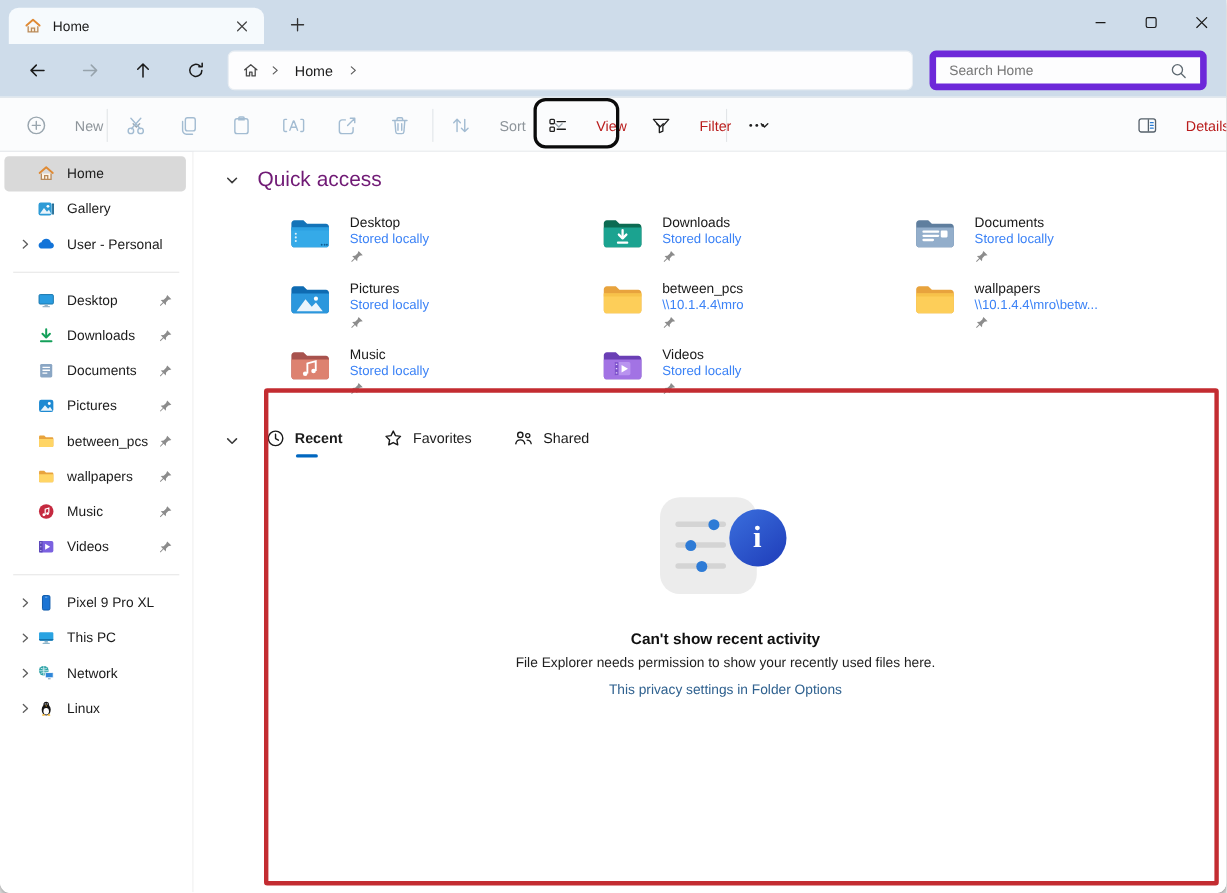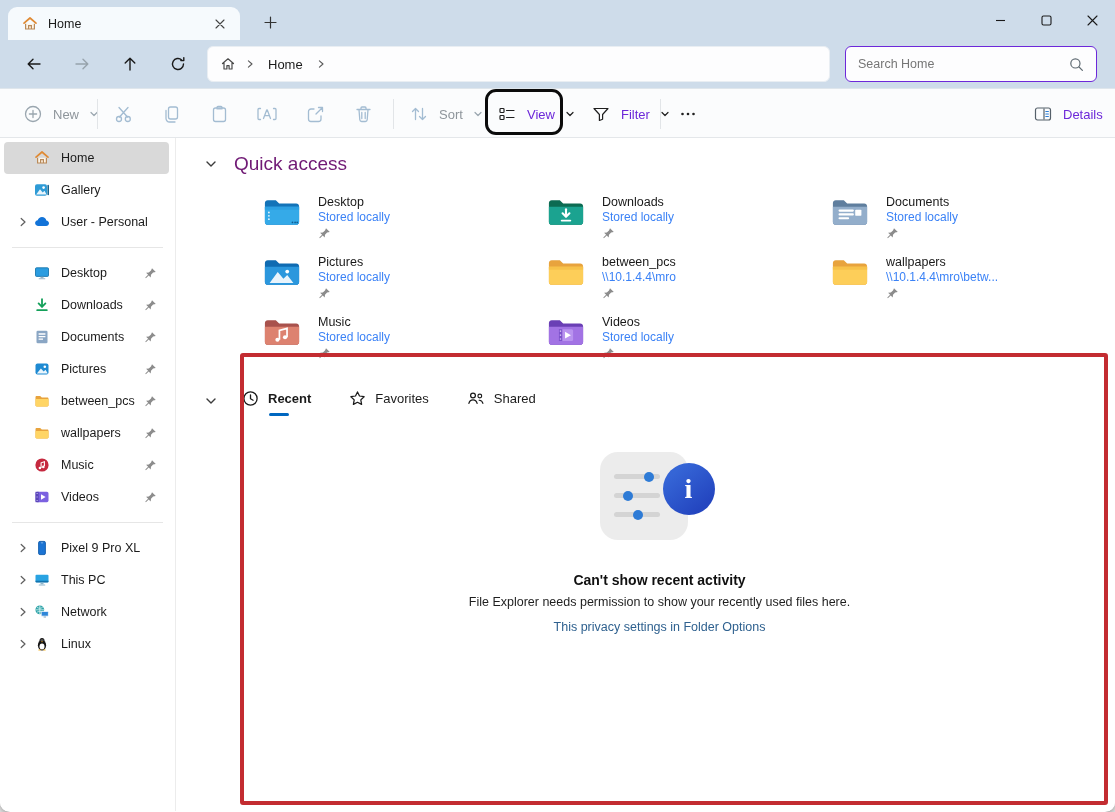--- a/index.html
+++ b/index.html
@@ -24,28 +24,28 @@
   
   .navbar { position:relative; height:48px; background:var(--titlebar,#cedcea); display:flex; align-items:center; padding-left:10px; }
   .nav-btn { width:36px; height:36px; margin:0 6px; display:flex; align-items:center; justify-content:center; border-radius:5px; }
   .addressbar {
     position:absolute; left:207px; top:6px; width:623px; height:36px; background:#fdfdfe;
     border-radius:6px; display:flex; align-items:center; padding:0 12px; gap:9px; border:1px solid #e9eef3;
   }
   .crumb { font-size:13px; color:#1b1b1b; padding:2px 4px; }
   .searchbar {
     position:absolute; left:845px; top:6px; width:252px; height:36px; background:#fdfdfe;
-    border-radius:6px; display:flex; align-items:center; padding:0 12px; border:1px solid #6d28d9;
+    border-radius:6px; display:flex; align-items:center; padding:0 12px; border:6px solid #6d28d9;
   }
   .searchbar input { flex:1; border:none; outline:none; background:transparent; font-size:12.5px; color:#444; font-family:"Liberation Sans",sans-serif; }
   .searchbar input::placeholder { color:#767676; }
   
   .toolbar { position:relative; height:50px; background:#fbfcfd; border-top:1px solid #dfe6ec; border-bottom:1px solid #e4e7ea; }
-  .tb-group { position:absolute; top:7px; height:36px; display:flex; align-items:center; gap:10px; padding:0 9px; border-radius:5px; }
-  .tb-label { font-size:13px; color:#6d28d9; }
+  .tb-group { position:absolute; top:7px; height:36px; display:flex; align-items:center; gap:25px; padding:0 9px; border-radius:5px; }
+  .tb-label { font-size:13px; color:#b91c1c; }
   .tb-label.dim { color:#8e959b; }
   .tb-sep { position:absolute; top:10px; width:1px; height:30px; background:#e2e5e8; }
   .tb-iconbtn { position:absolute; top:7px; width:36px; height:36px; border:none; background:transparent; display:flex; align-items:center; justify-content:center; border-radius:5px; }
   
   .body { display:flex; height:673px; }
   .sidebar { width:237px; background:#ffffff; border-right:1px solid #ececec; padding-top:4px; }
   .side-item { height:32px; display:flex; align-items:center; margin:0 6px 0 4px; padding-left:8px; border-radius:4px; }
   .side-item.selected { background:#d9d9d9; }
   .side-chev { width:22px; display:flex; align-items:center; justify-content:center; }
   .side-icon { width:17px; height:17px; margin-right:10px; display:flex; align-items:center; }

